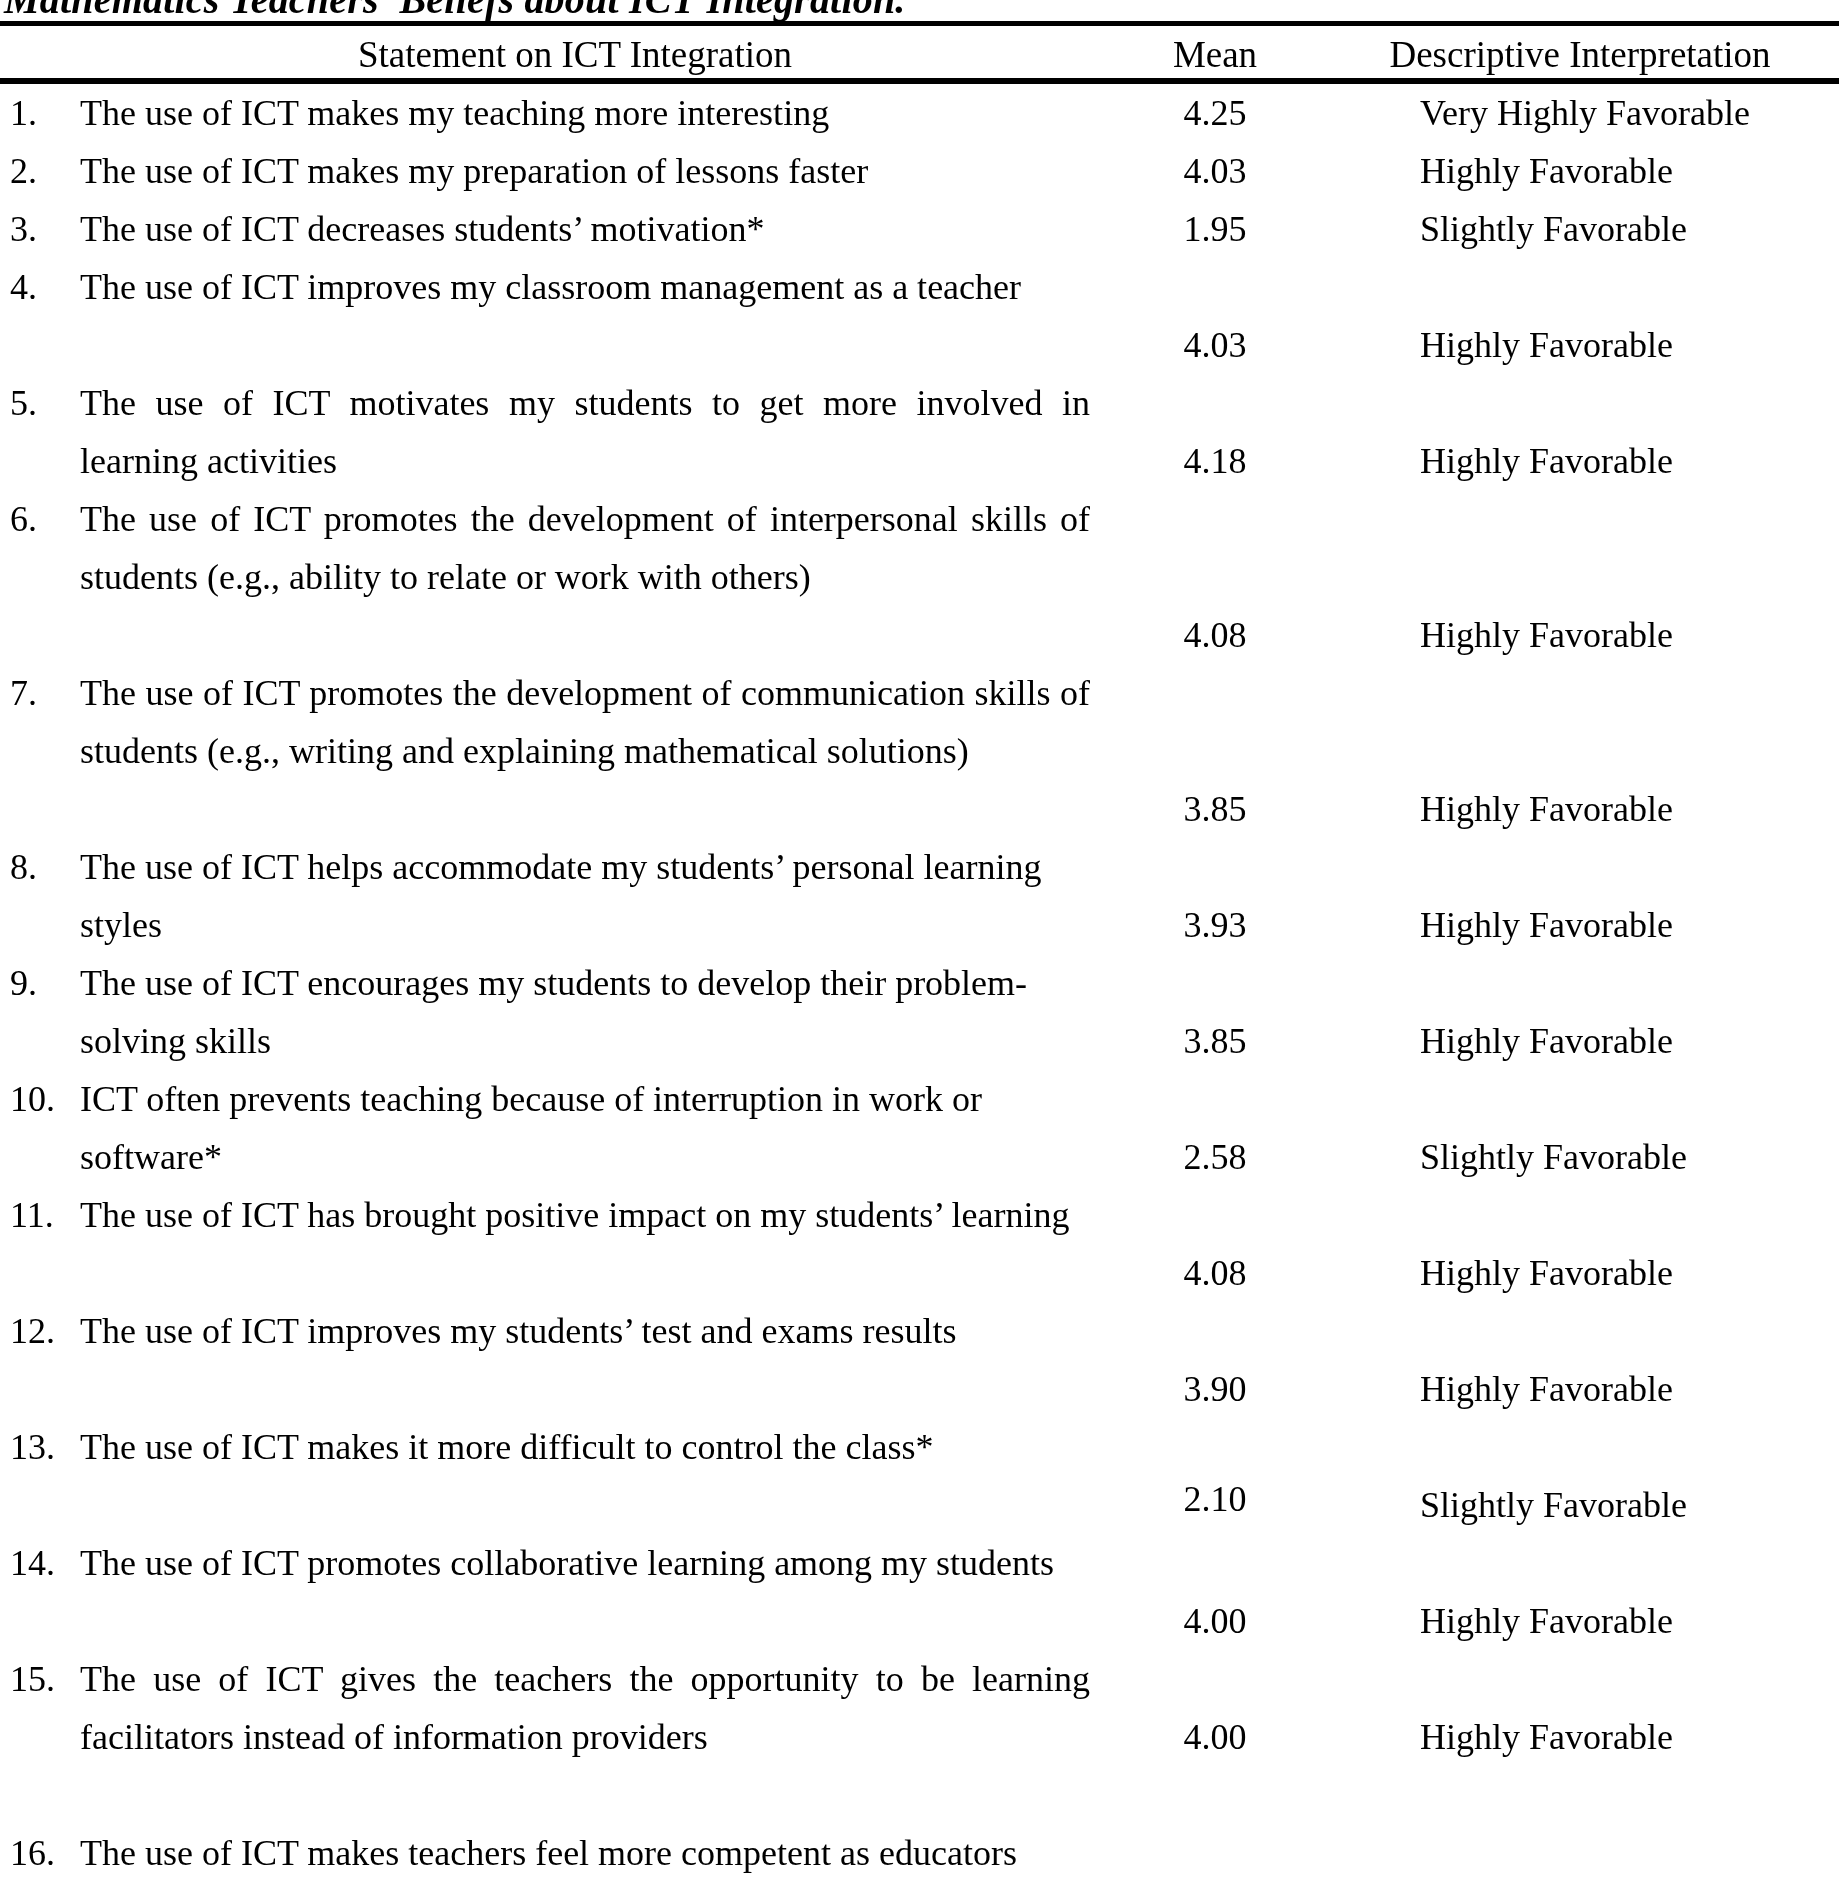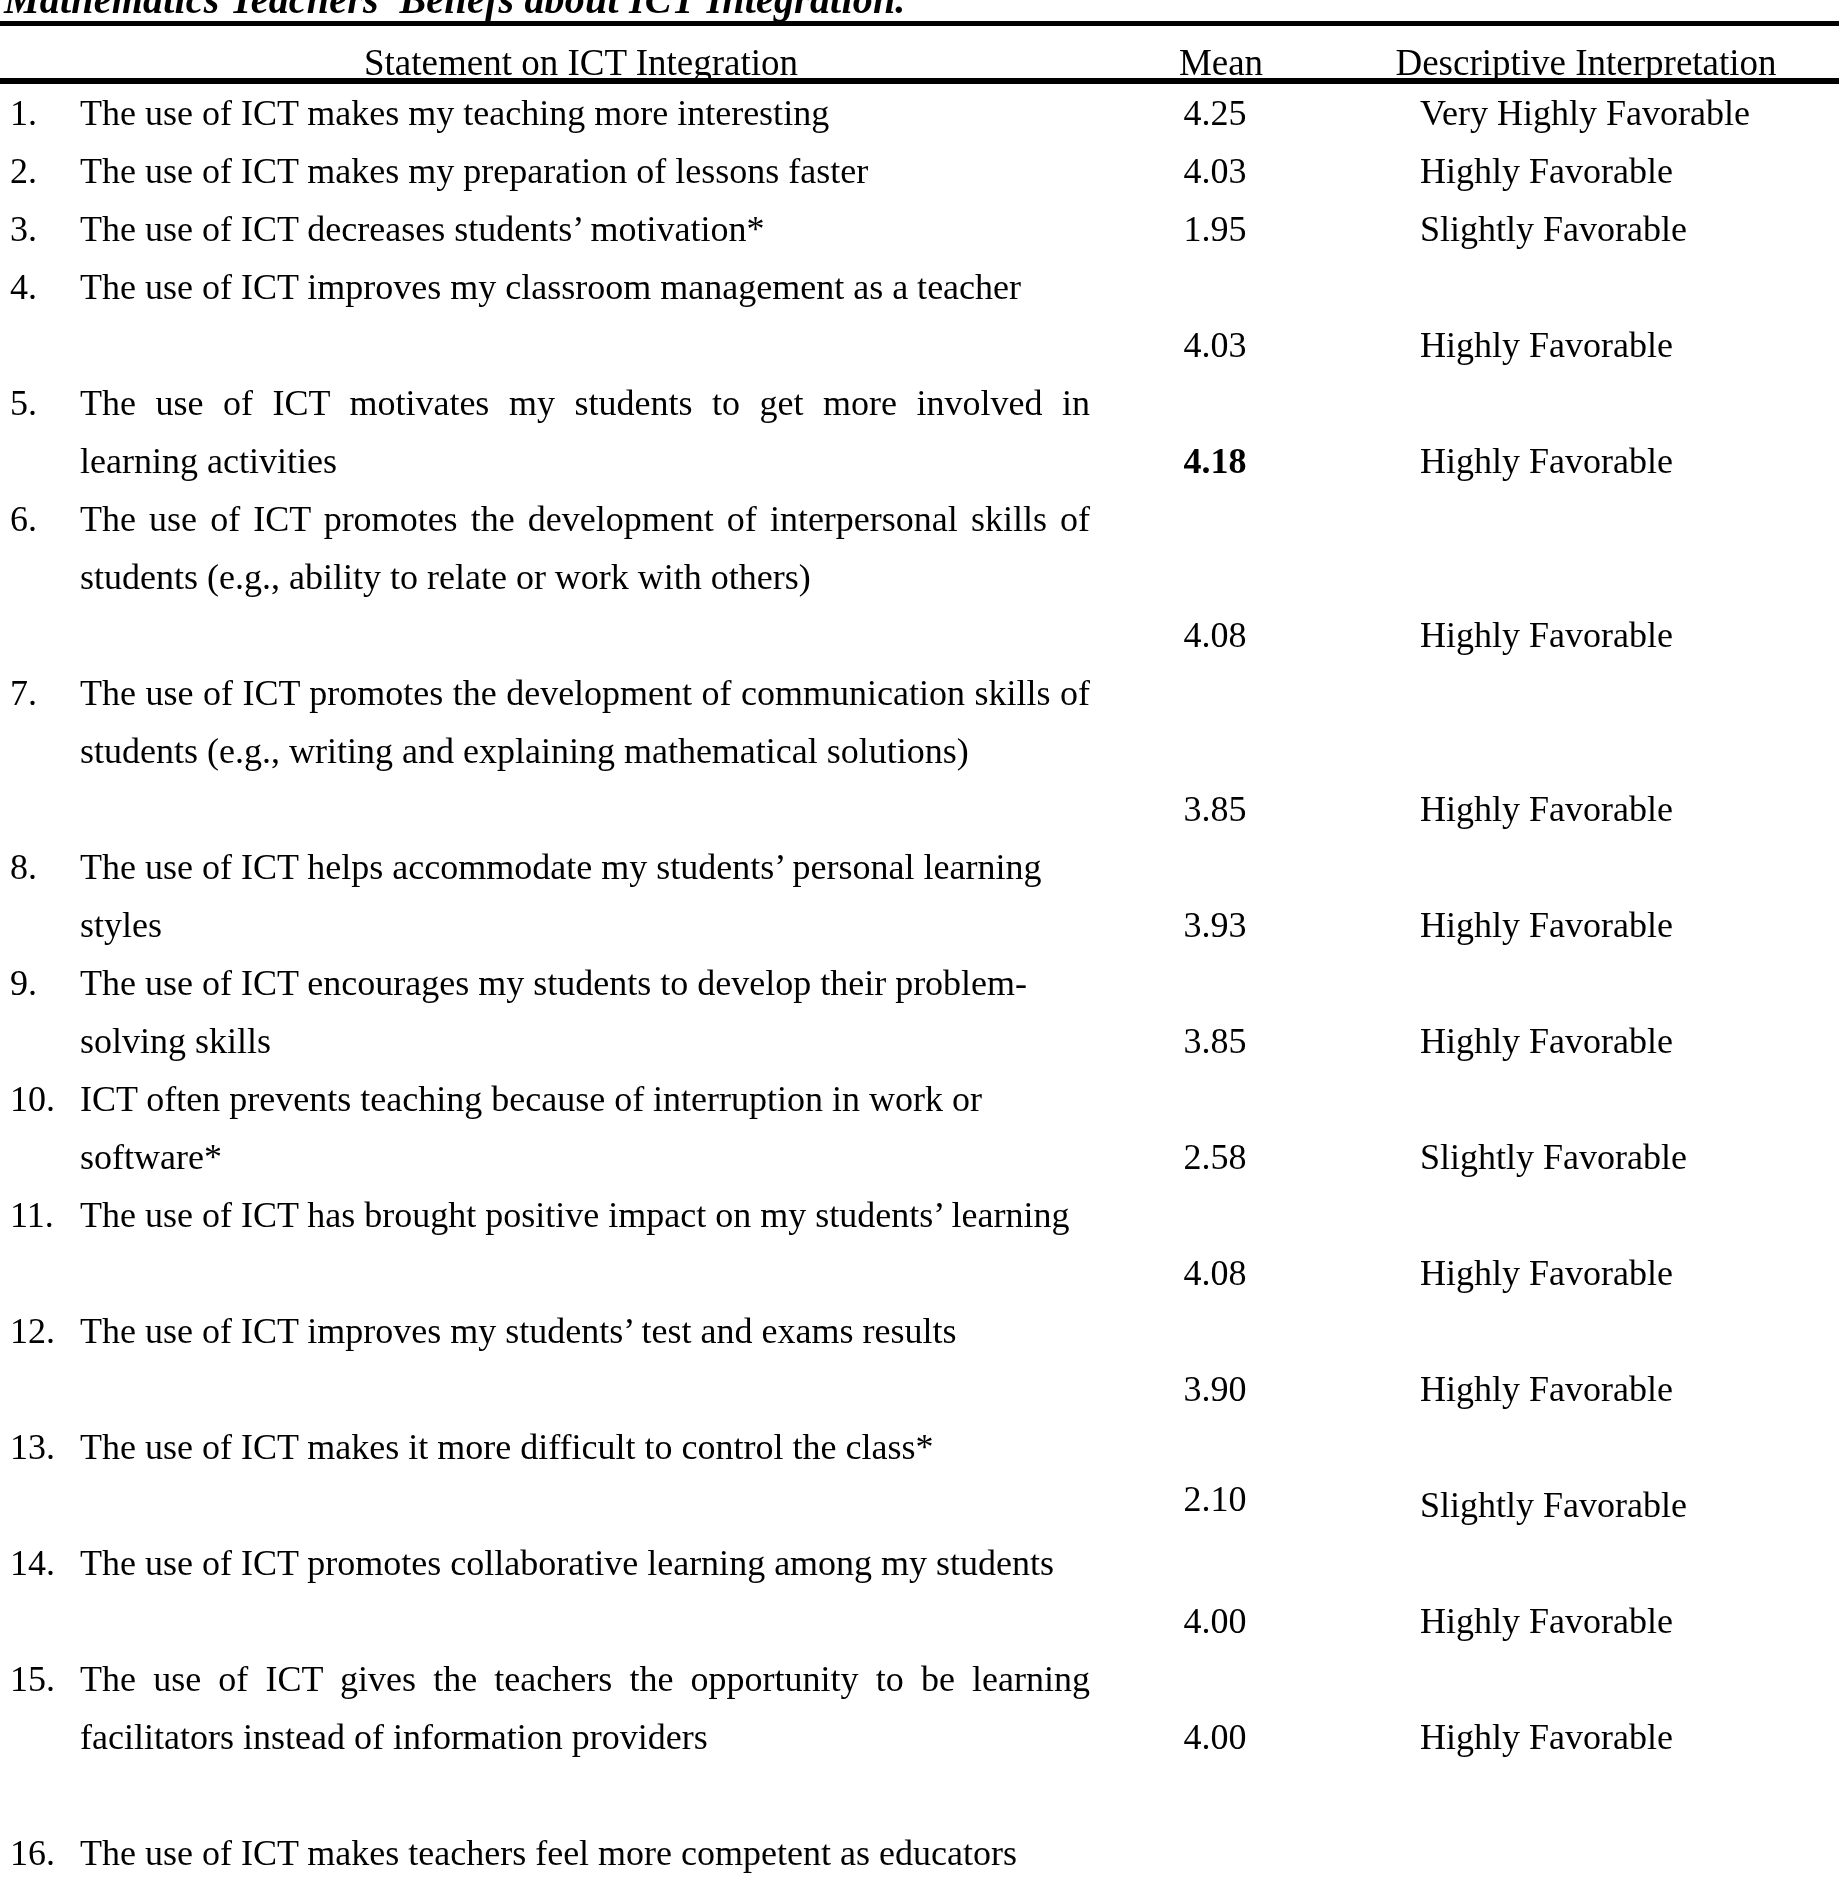--- a/index.html
+++ b/index.html
@@ -40,26 +40,25 @@
     width: 1839px;
     background: #000000;
   }
   #rule-top    { top: 21px; height: 5px; }
   #rule-header { top: 78px; height: 6px; }
 
   
   #header-row {
     position: absolute;
     left: 0;
-    top: 40px;
+    top: 32px;
     width: 1580px;
     height: 48px;
     font-size: 37px;
     line-height: 46px;
-    margin-left: 6px;
   }
   #th-statement {
     position: absolute;
     left: 20px;
     width: 1110px;
     text-align: center;
   }
   #th-mean {
     position: absolute;
     left: 1120px;
@@ -173,21 +172,21 @@
           <div class="stmt-text nojust">The use of ICT improves my classroom management as a teacher</div>
         </div>
         <div class="mean-col" style="top: 58px;">4.03</div>
         <div class="interp-col" style="top: 58px;">Highly Favorable</div>
       </div>
       <div class="row" style="height: 116px;">
         <div class="stmt-col">
           <span class="num">5.</span>
           <div class="stmt-text">The use of ICT motivates my students to get more involved in learning activities</div>
         </div>
-        <div class="mean-col" style="top: 58px; font-weight: bold;">4.18</div>
+        <div class="mean-col" style="top: 58px;">4.18</div>
         <div class="interp-col" style="top: 58px;">Highly Favorable</div>
       </div>
       <div class="row" style="height: 174px;">
         <div class="stmt-col">
           <span class="num">6.</span>
           <div class="stmt-text">The use of ICT promotes the development of interpersonal skills of students (e.g., ability to relate or work with others)</div>
         </div>
         <div class="mean-col" style="top: 116px;">4.08</div>
         <div class="interp-col" style="top: 116px;">Highly Favorable</div>
       </div>

